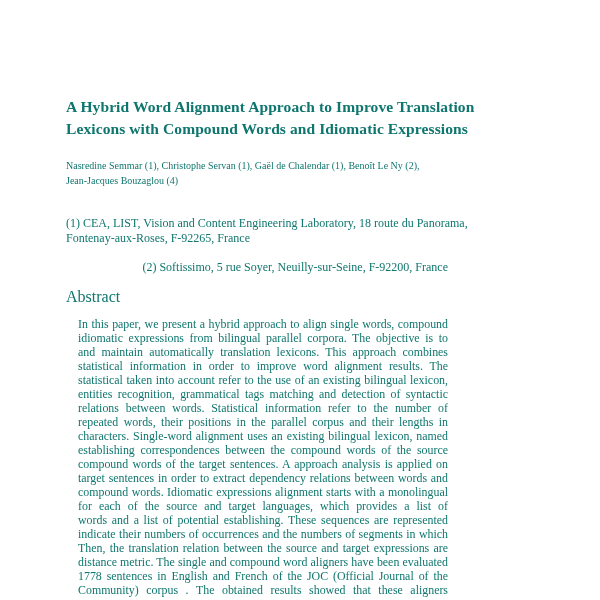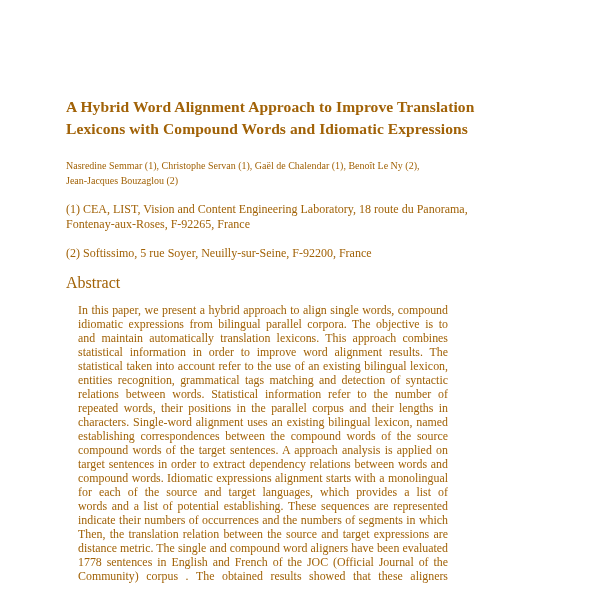--- a/index.html
+++ b/index.html
@@ -6,41 +6,41 @@
   body {
     width: 600px; height: 600px;
     background: #ffffff;
     overflow: hidden;
   }
   .page {
     box-sizing: border-box;
     width: 481px; height: 600px;
     padding: 96px 33px 0 66px;
     font-family: "Liberation Serif", "DejaVu Serif", serif;
-    color: #a16207;
+    color: #0f766e;
     background: #ffffff;
   }
   .title {
     font-weight: bold;
     font-size: 15.5px;
     line-height: 22px;
     letter-spacing: 0.1px;
   }
   .tline { white-space: nowrap; }
   .authors {
     margin-top: 19px;
     font-size: 10px;
     line-height: 14.5px;
   }
   .affil {
     font-size: 12px;
     line-height: 14.5px;
   }
-  .affil-1 { margin-top: 14px; }
-  .affil-2 { margin-top: 15px; }
+  .affil-1 { margin-top: 28px; }
+  .affil-2 { margin-top: 15px; text-align: right; }
   .aline { white-space: nowrap; }
   .abstract-heading {
     margin-top: 12px;
     font-weight: normal;
     font-size: 16px;
     line-height: 20px;
   }
   .abstract-body {
     margin-top: 10px;
     font-size: 11.9px;
@@ -59,21 +59,21 @@
 
 <div class="page">
 
   <div class="title">
       <div class="tline">A Hybrid Word Alignment Approach to Improve Translation</div>
       <div class="tline">Lexicons with Compound Words and Idiomatic Expressions</div>
     </div>
 
   <div class="authors">
       <div class="aline">Nasredine Semmar (1), Christophe Servan (1), Gaël de Chalendar (1), Benoît Le Ny (2),</div>
-      <div class="aline">Jean-Jacques Bouzaglou (2)</div>
+      <div class="aline">Jean-Jacques Bouzaglou (4)</div>
     </div>
 
   <div class="affil affil-1">
       <div class="aline">(1) CEA, LIST, Vision and Content Engineering Laboratory, 18 route du Panorama,</div>
       <div class="aline">Fontenay-aux-Roses, F-92265, France</div>
     </div>
 
   <div class="affil affil-2">
       <div class="aline">(2) Softissimo, 5 rue Soyer, Neuilly-sur-Seine, F-92200, France</div>
     </div>

